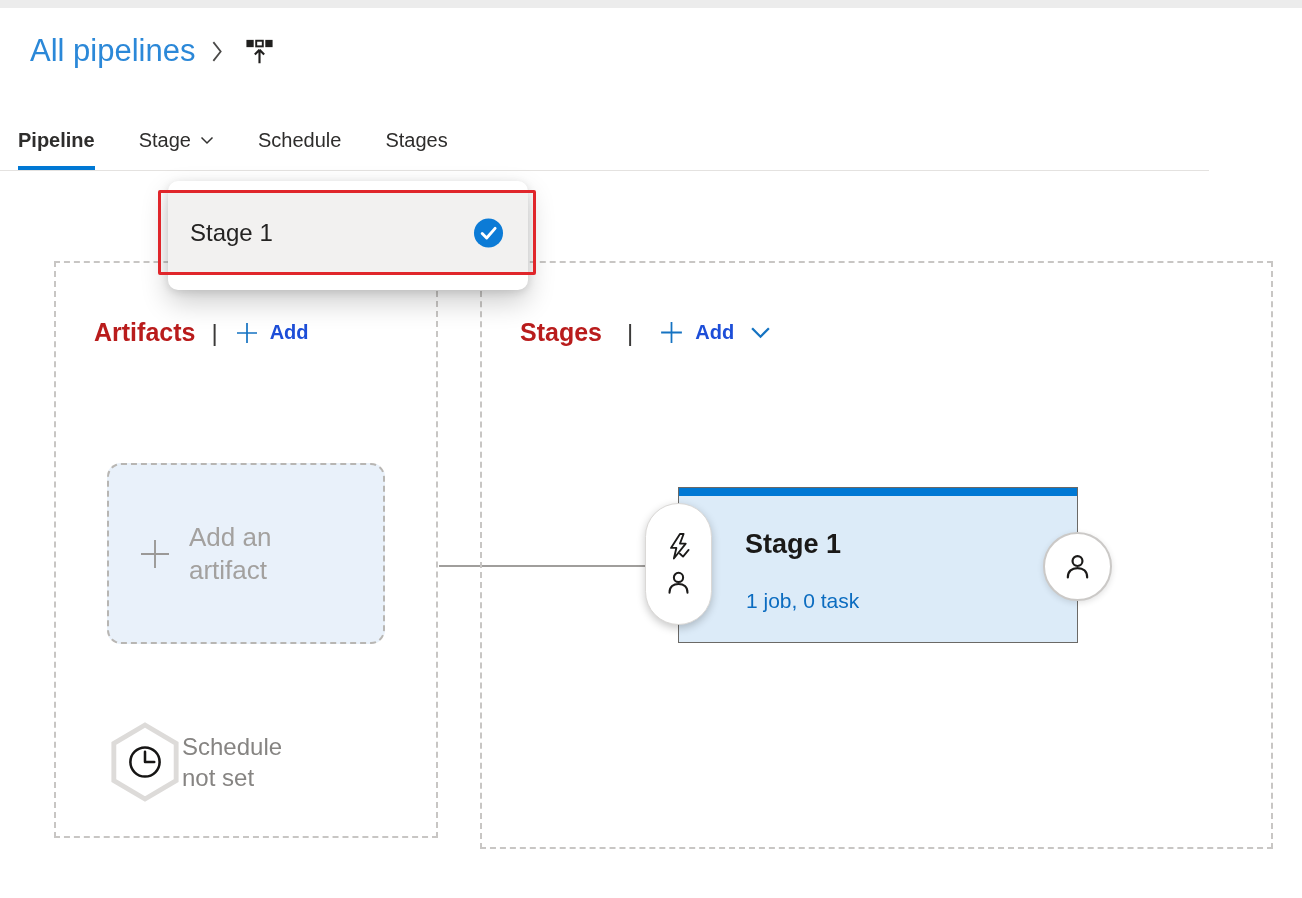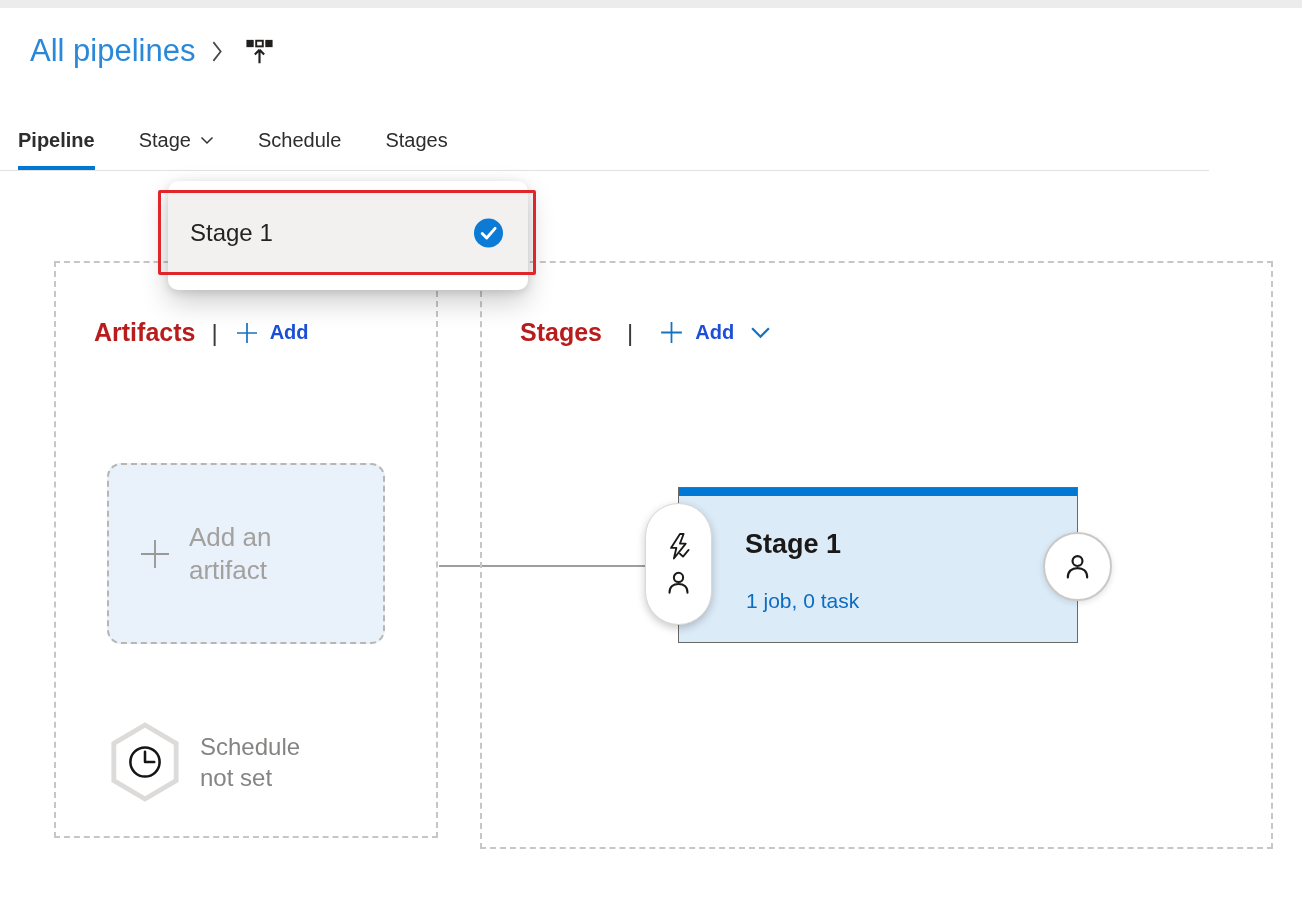--- a/index.html
+++ b/index.html
@@ -42,21 +42,21 @@
 
   
   .artifact-box {
     left:107px; top:463px; width:278px; height:181px;
     background:#e9f1fa; border:2px dashed #b8b6b3; border-radius:14px;
     display:flex; align-items:center; gap:16px; padding-left:28px; cursor:pointer;
   }
   .artifact-box-label { font-size:26px; color:#a3a19f; width:134px; line-height:1.25; }
 
   
-  .schedule { left:108px; top:722px; display:flex; align-items:center; gap:18px; cursor:pointer; }
+  .schedule { left:108px; top:722px; display:flex; align-items:center; cursor:pointer; }
   .schedule-label { font-size:24px; color:#868482; width:122px; line-height:1.3; }
 
   
   .connector { left:439px; top:565px; width:216px; height:2px; background:#a09e9c; }
 
   
   .stage-card {
     left:678px; top:487px; width:400px; height:156px;
     background:#dcebf8; border:1px solid #6b6966; cursor:pointer;
   }

